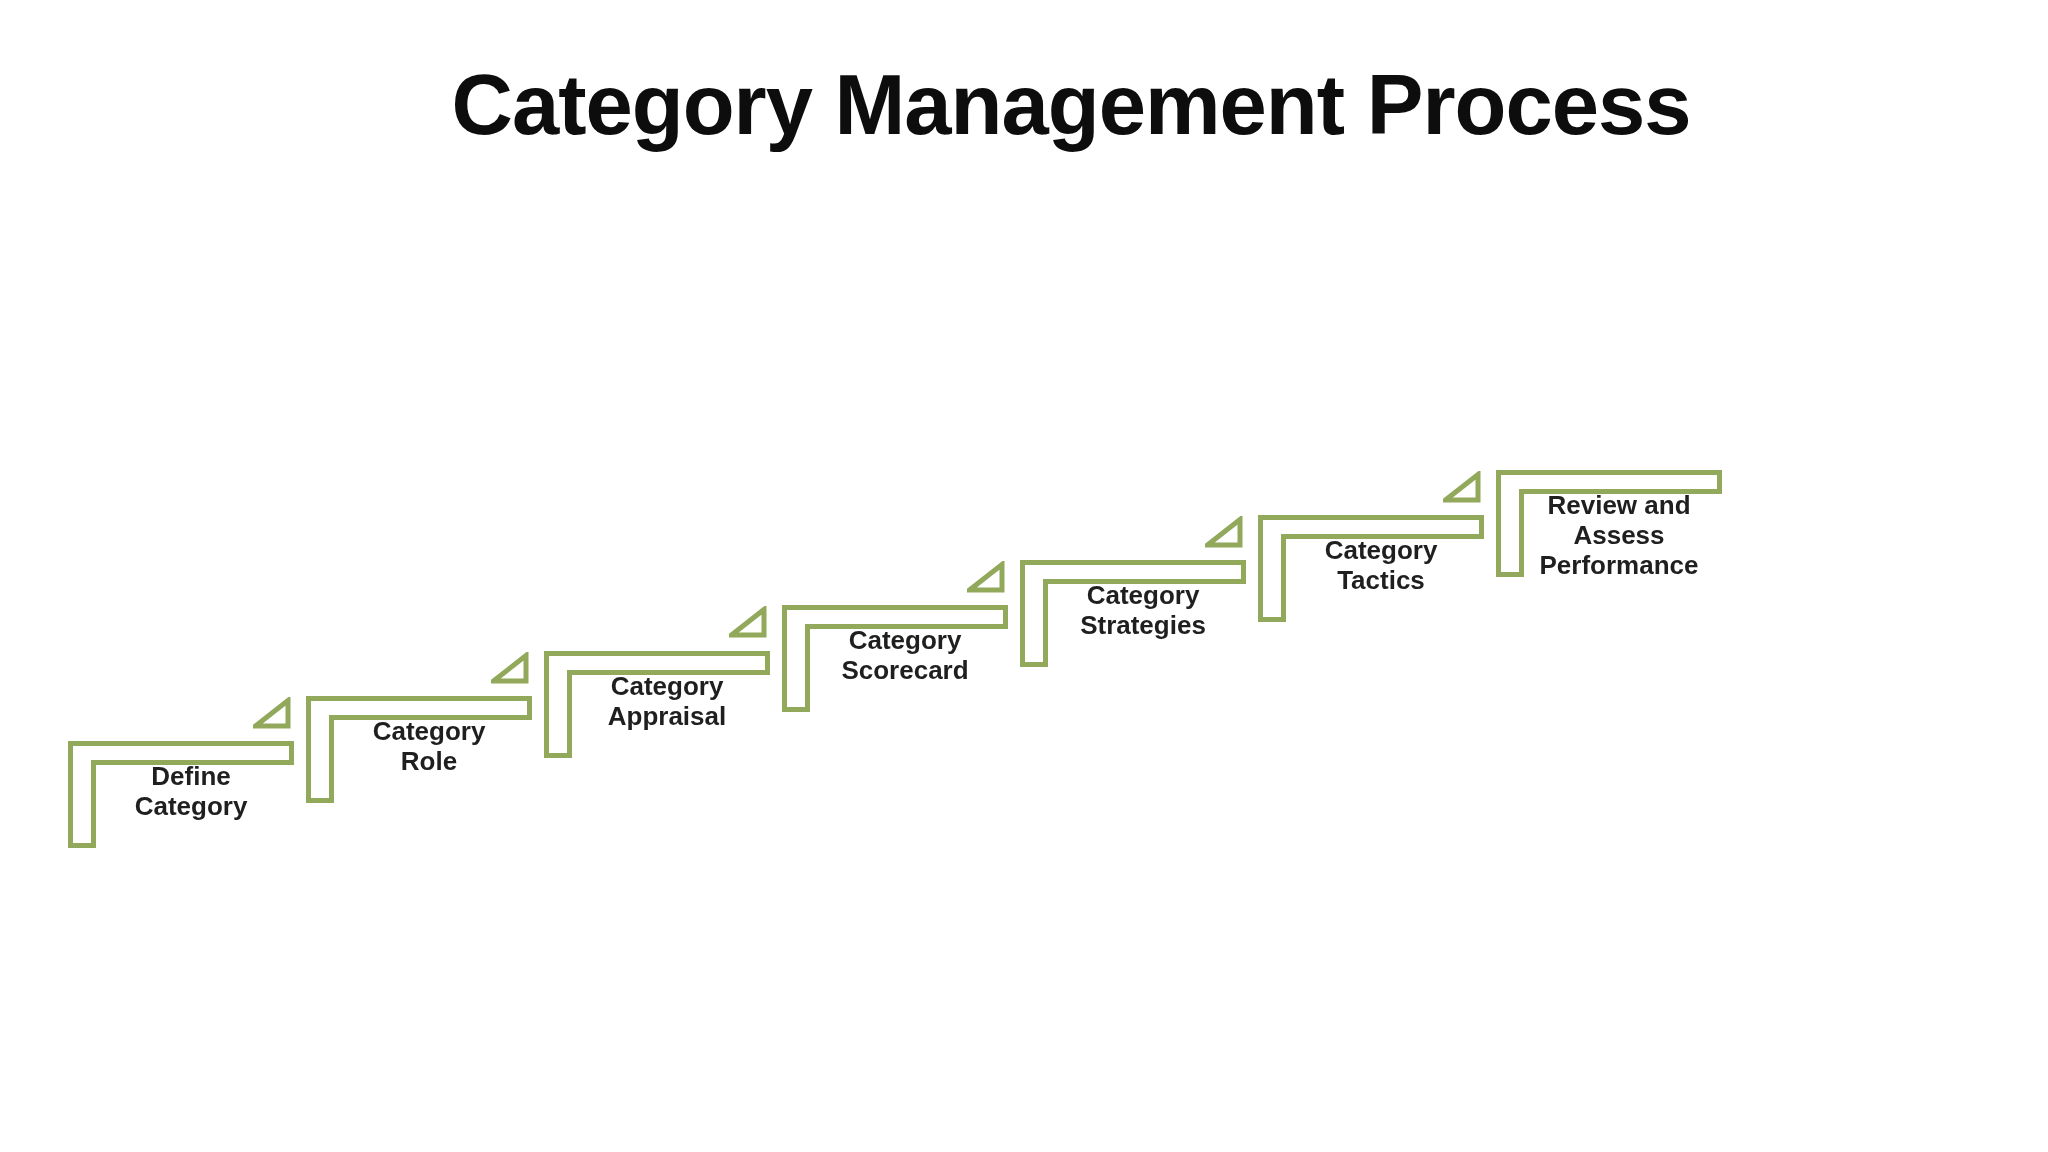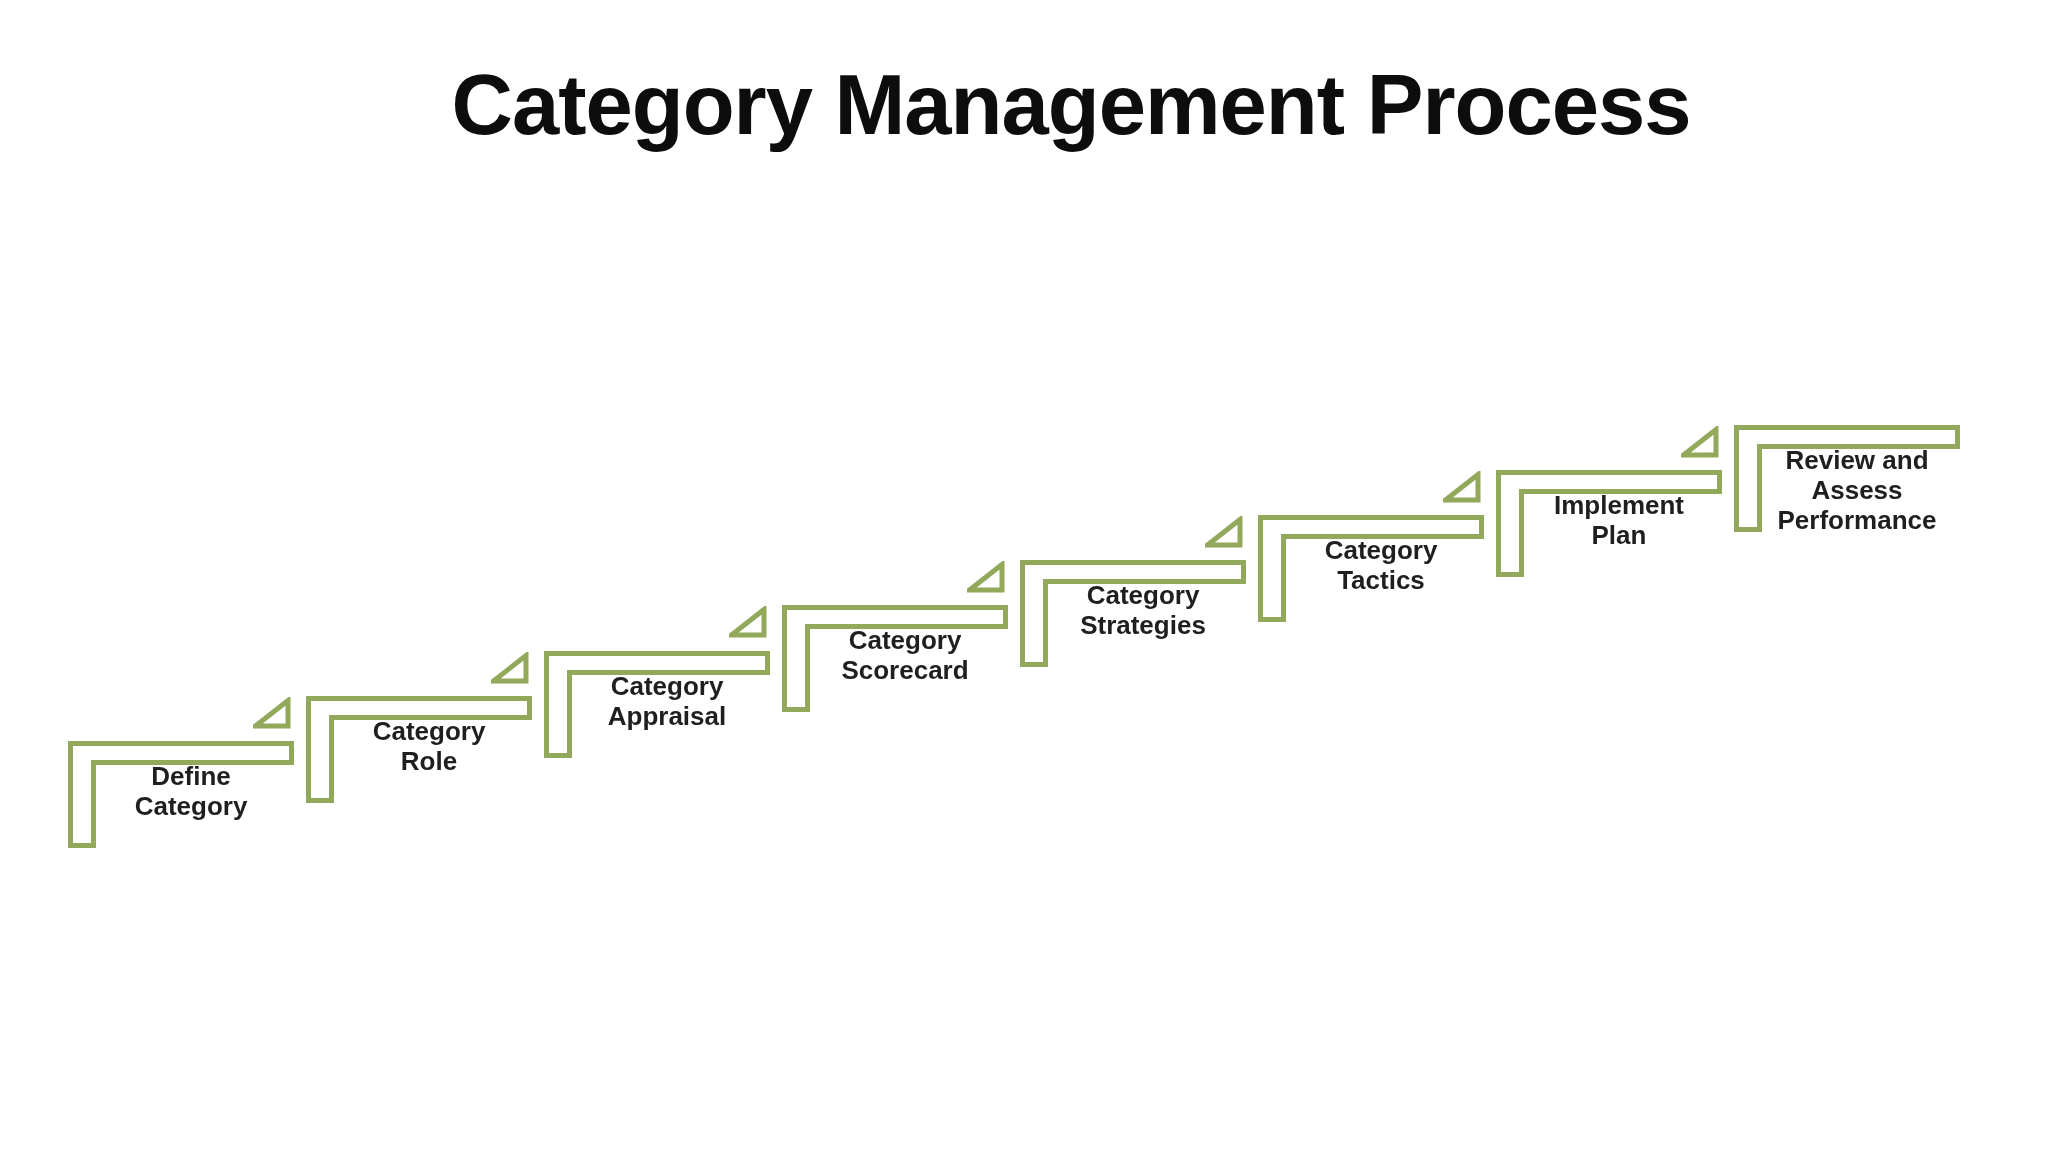--- a/index.html
+++ b/index.html
@@ -145,30 +145,20 @@
       <svg class="step-arrow" width="38" height="32" viewBox="0 0 38 32">
         <polygon points="2.5,29 35,3.5 35,29"></polygon>
       </svg>
       <svg class="step-shape" width="230" height="112" viewBox="0 0 230 112">
         <polygon points="2.5,2.5 223.5,2.5 223.5,21.5 25.5,21.5 25.5,104.5 2.5,104.5"></polygon>
       </svg>
       <div class="step-label">Category
 Tactics</div>
     </div>
 
-    <div class="step">
-      <svg class="step-arrow" width="38" height="32" viewBox="0 0 38 32">
-        <polygon points="2.5,29 35,3.5 35,29"></polygon>
-      </svg>
-      <svg class="step-shape" width="230" height="112" viewBox="0 0 230 112">
-        <polygon points="2.5,2.5 223.5,2.5 223.5,21.5 25.5,21.5 25.5,104.5 2.5,104.5"></polygon>
-      </svg>
-      <div class="step-label">Implement
-Plan</div>
-    </div>
 
     <div class="step">
       <svg class="step-arrow" width="38" height="32" viewBox="0 0 38 32">
         <polygon points="2.5,29 35,3.5 35,29"></polygon>
       </svg>
       <svg class="step-shape" width="230" height="112" viewBox="0 0 230 112">
         <polygon points="2.5,2.5 223.5,2.5 223.5,21.5 25.5,21.5 25.5,104.5 2.5,104.5"></polygon>
       </svg>
       <div class="step-label">Review and
 Assess

